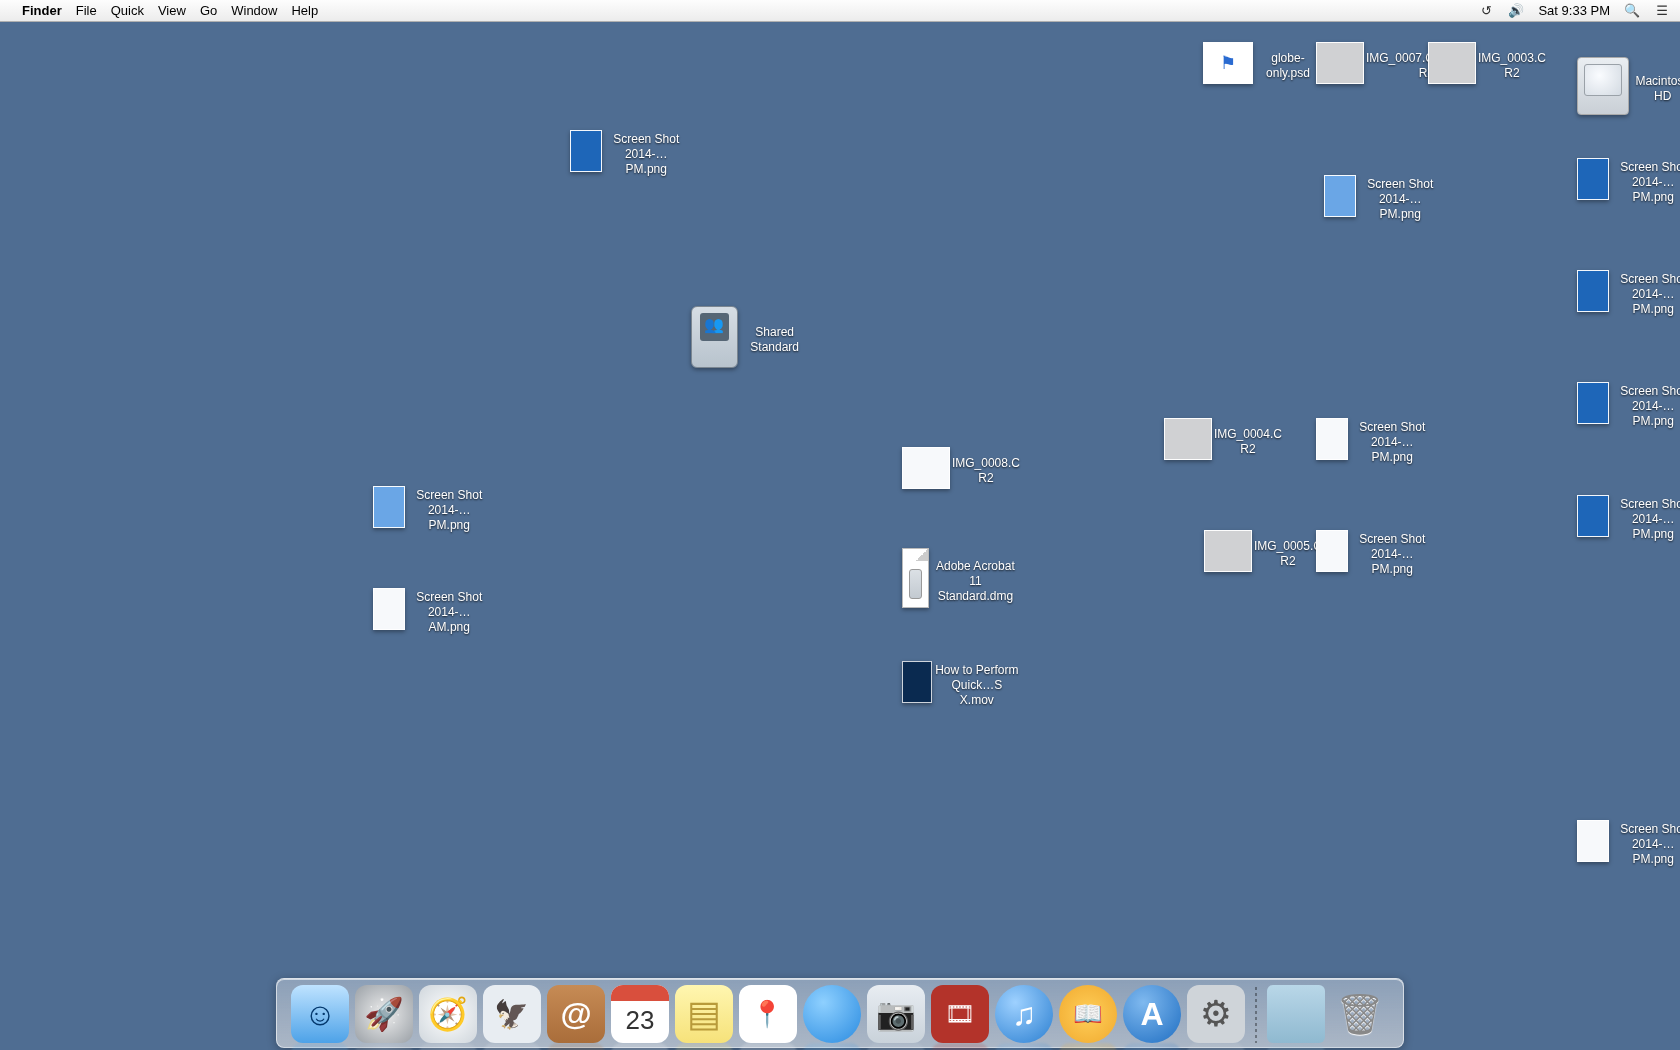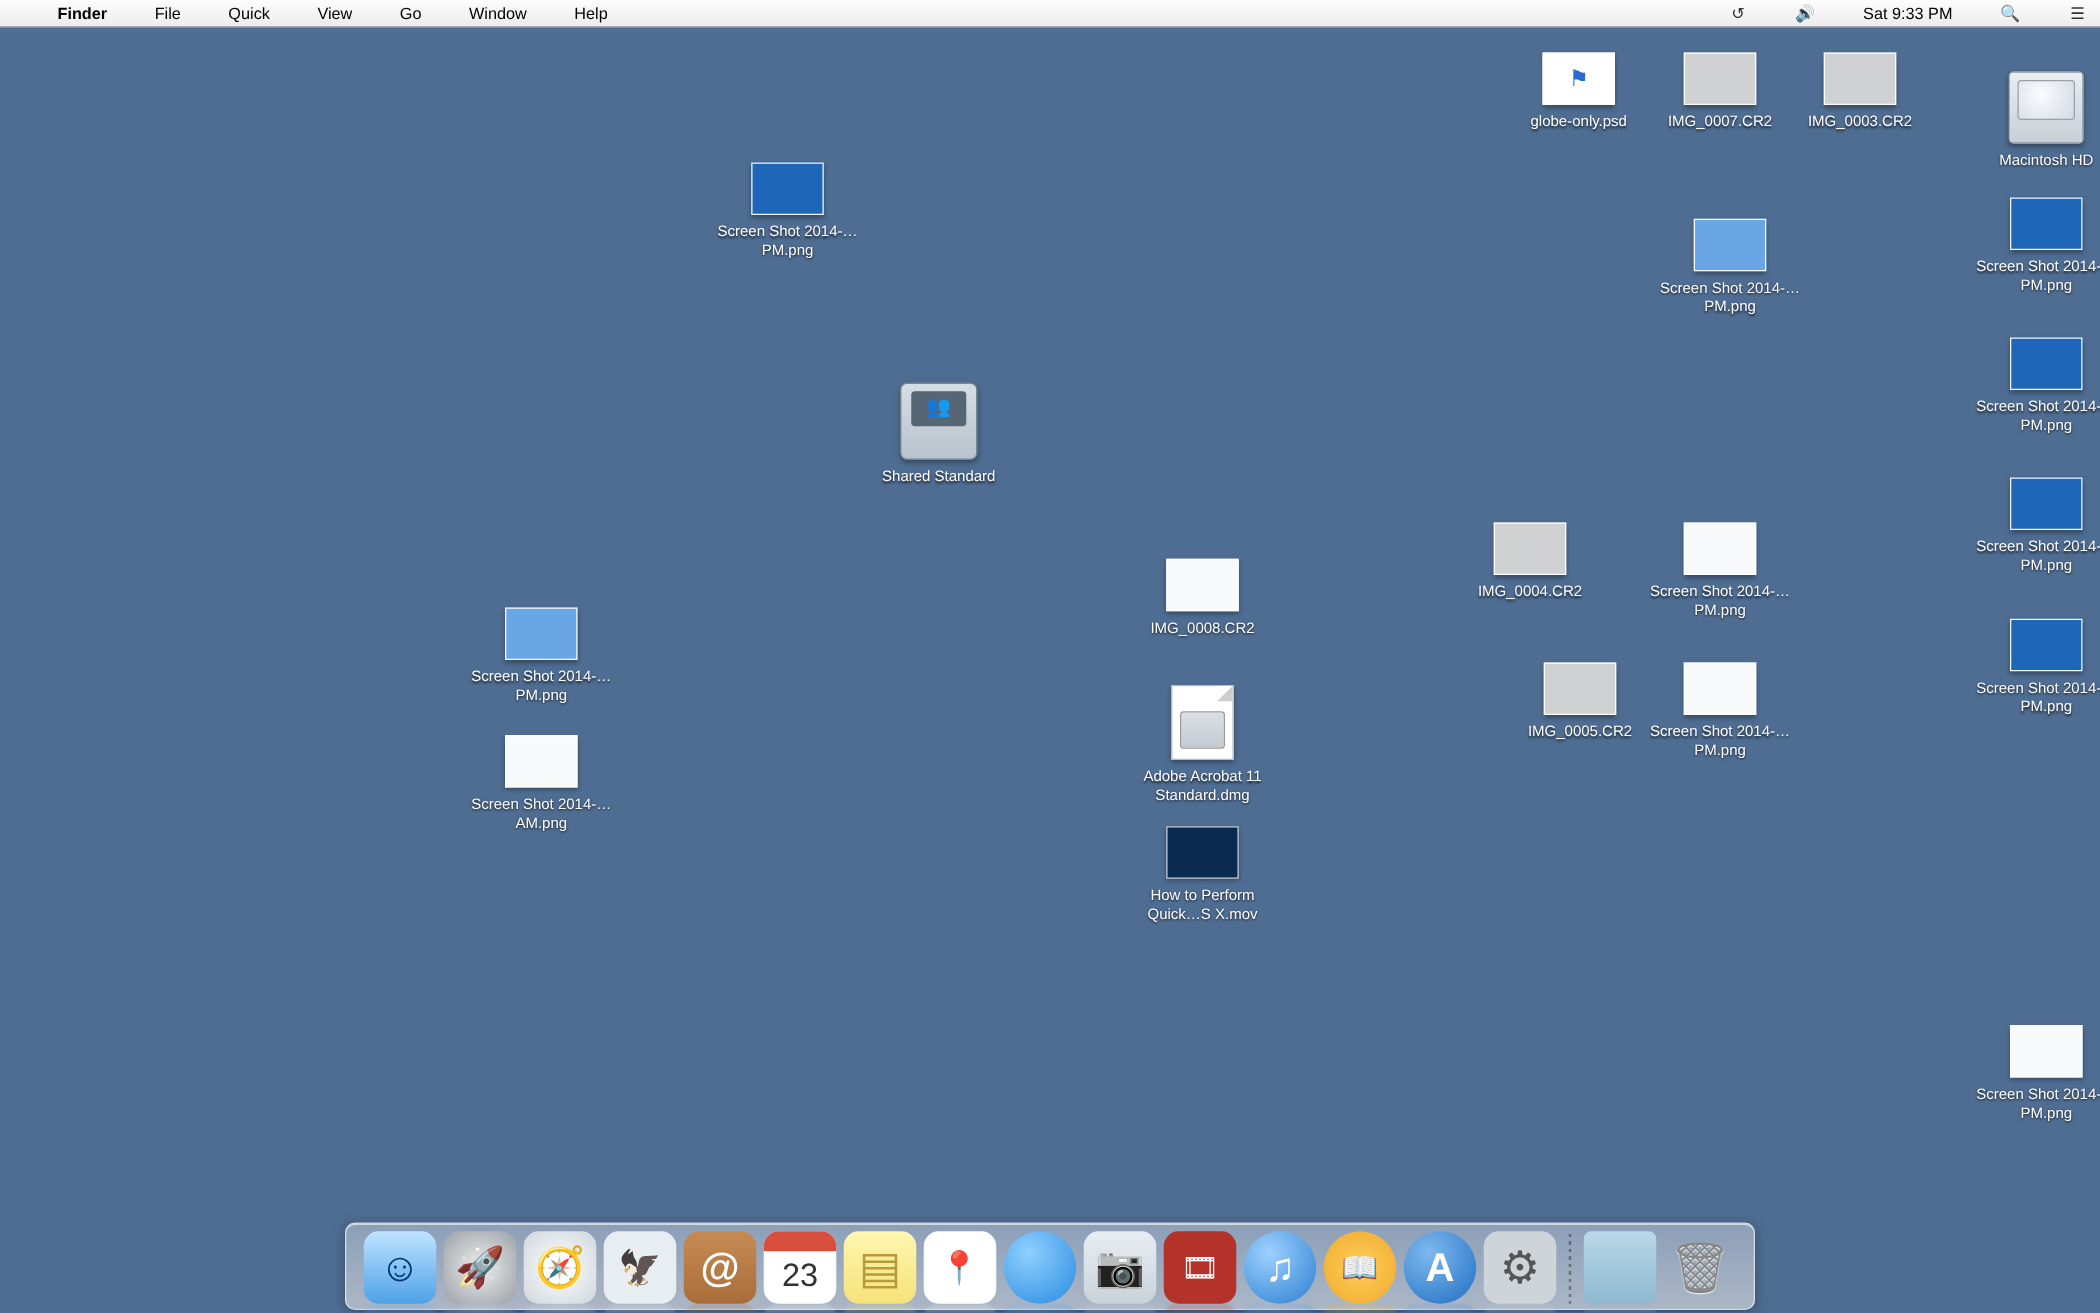--- a/index.html
+++ b/index.html
@@ -7,34 +7,33 @@
   body { background: #4f6d92; position: relative; }
 
   
   .menubar {
     position: absolute; top: 0; left: 0; right: 0; height: 22px;
     background: linear-gradient(#fdfdfd, #ececec);
     border-bottom: 1px solid #b0b0b0;
     display: flex; align-items: center; font-size: 13px; color: #000;
     padding: 0 10px;
     z-index: 100;
-    gap: 24px;
   }
   .menubar .apple { font-size: 15px; margin-right: 12px; }
   .menubar .app { font-weight: bold; margin-right: 14px; }
   .menubar .menu-item { margin-right: 14px; cursor: default; }
   .menubar .spacer { flex: 1; }
   .menubar .status-item { margin-left: 14px; display: flex; align-items: center; }
   .menubar .clock { font-size: 13px; }
 
   
   .desktop-icon {
     position: absolute; width: 120px; text-align: center;
     color: #fff; font-size: 12px; cursor: default;
-    display: flex; flex-direction: column; align-items: center;
+    display: flex; flex-direction: row; align-items: center;
   }
   .desktop-icon .thumb {
     width: 58px; height: 42px; background: #e8eef6;
     border: 1px solid rgba(255,255,255,0.95);
     box-shadow: 0 2px 4px rgba(0,0,0,0.35);
     margin-bottom: 6px;
     display: flex; align-items: center; justify-content: center;
     font-size: 10px; color: #333;
   }
   .desktop-icon.hd .thumb {

